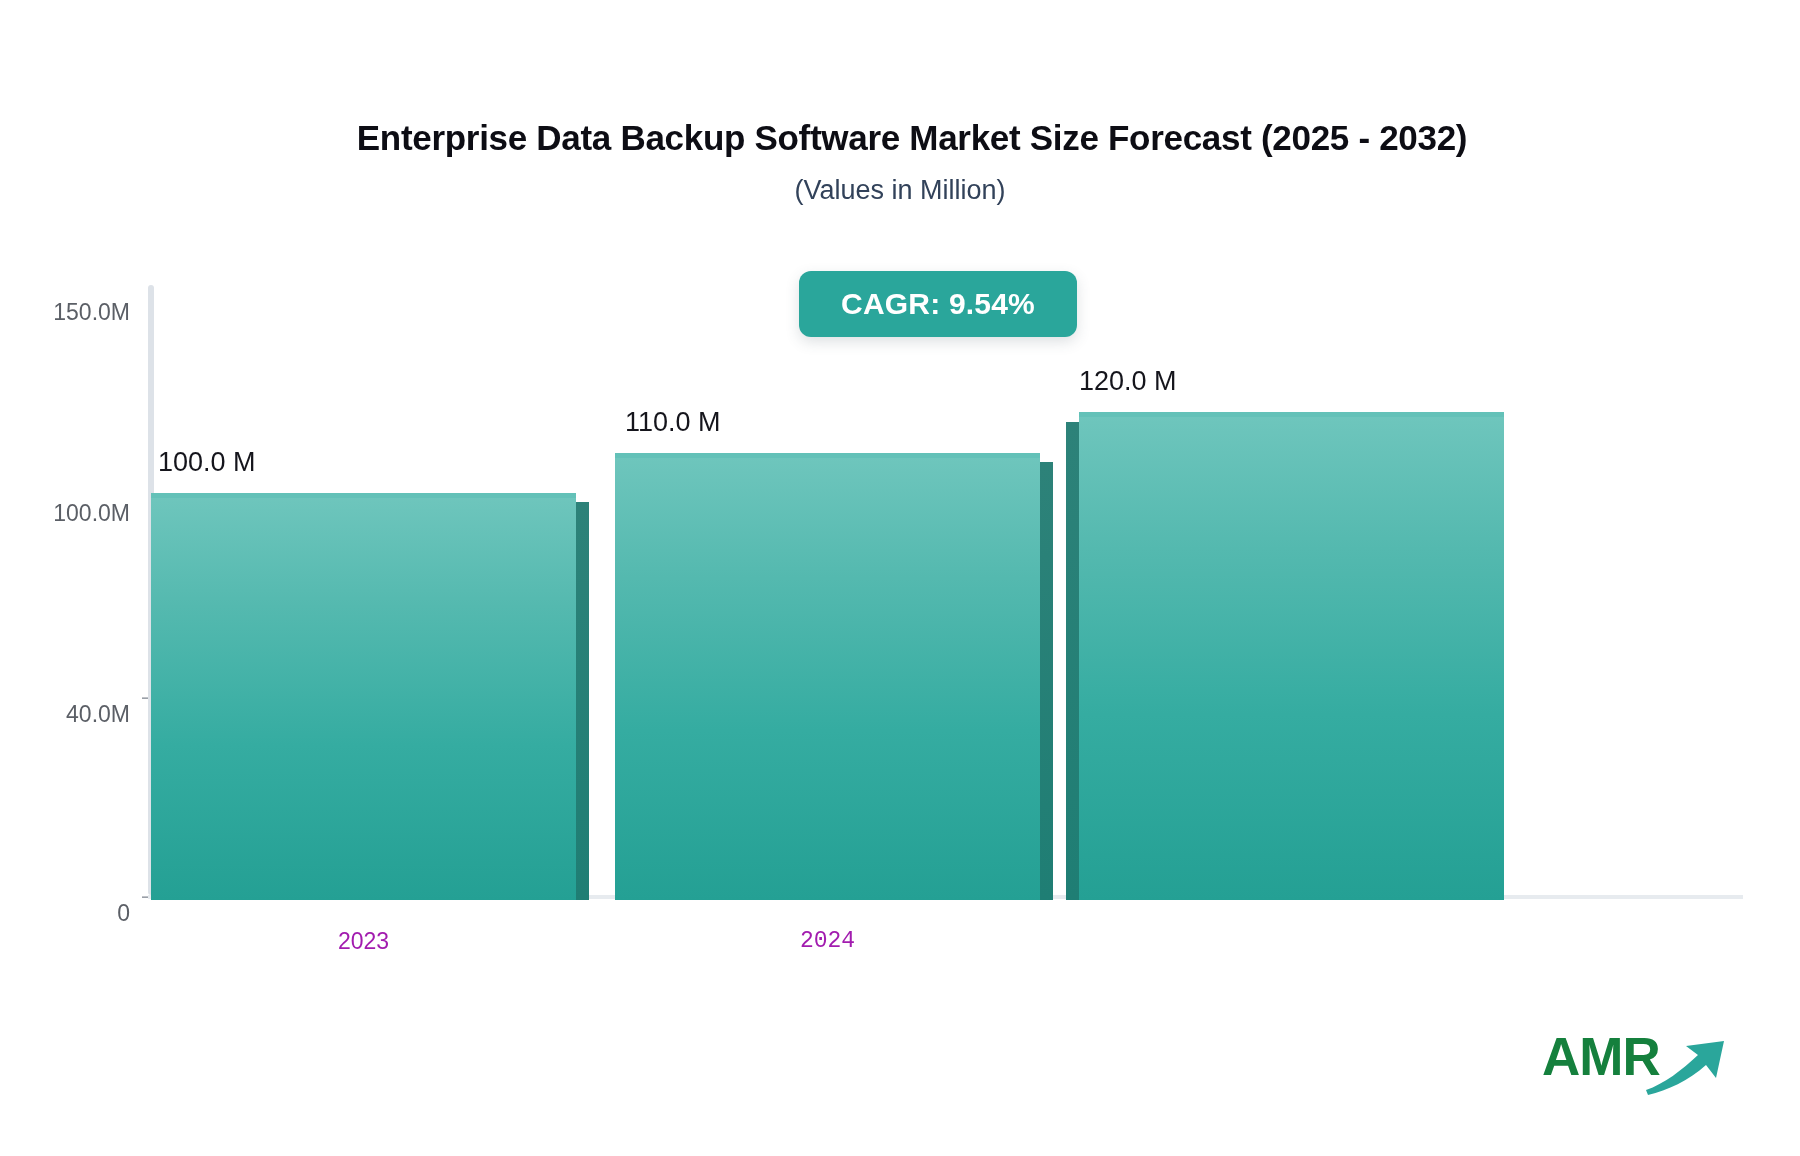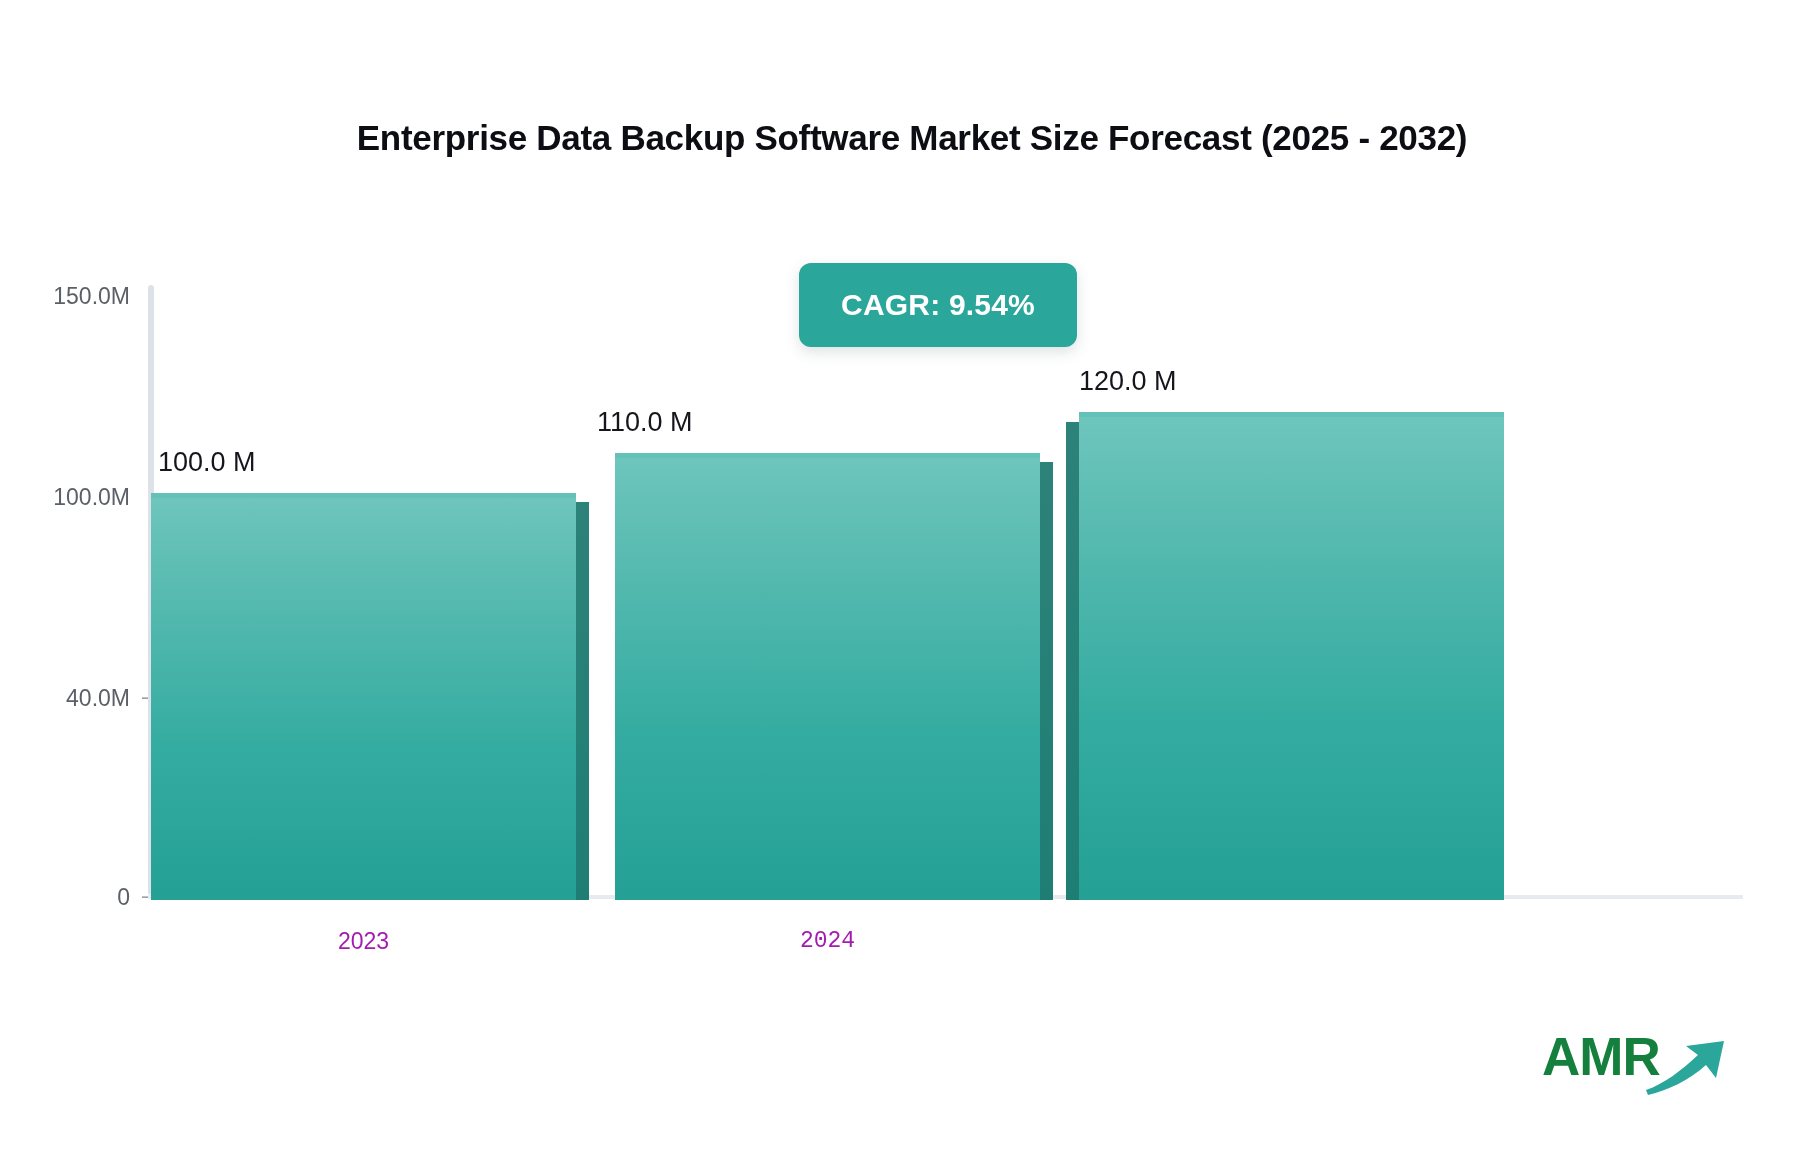--- a/index.html
+++ b/index.html
@@ -42,24 +42,24 @@
     text-align: center;
     font-size: 27px;
     font-weight: 400;
     color: #32425a;
     white-space: nowrap;
   }
 
   
   #cagr-badge {
     position: absolute;
-    top: 263px;
+    top: 271px;
     left: 799px;
     width: 278px;
-    height: 84px;
+    height: 66px;
     background: #2aa69b;
     border-radius: 12px;
     display: flex;
     align-items: center;
     justify-content: center;
     box-shadow: 0 5px 14px rgba(60,80,90,0.17);
   }
   #cagr-badge span {
     color: #ffffff;
     font-size: 30px;
@@ -97,20 +97,21 @@
     background: #e7ebef;
   }
 
   .y-tick-label {
     position: absolute;
     right: 0;
     text-align: left;
     font-size: 23px;
     color: #5b5f66;
     white-space: nowrap;
+    margin-top: 16px;
   }
   .y-tick-dash {
     position: absolute;
     font-size: 23px;
     color: #9aa0a8;
   }
 
   #y-labels {
     position: absolute;
     left: 0;
@@ -187,20 +188,21 @@
     top: 14px;
   }
 </style>
 </head>
 <body>
 
 <div id="canvas">
 
   <div id="chart-title">Enterprise Data Backup Software Market Size Forecast (2025 - 2032)</div>
 
+  <div id="chart-subtitle">(Values in Million)</div>
 
   <div id="cagr-badge">
     <span>CAGR: 9.54%</span>
   </div>
 
   <div id="y-labels">
     <div class="y-tick-label" style="top: -2px;">150.0M</div>
     <div class="y-tick-label" style="top: 199px;">100.0M</div>
     <div class="y-tick-label" style="top: 400px;">40.0M</div>
     <div class="y-tick-label" style="top: 599px;">0</div>
@@ -222,21 +224,21 @@
     </div>
     <div class="bar-value-label" style="left: 10px; width: 425px; top: 162px;">100.0 M</div>
     <div class="x-tick-label" style="left: 3px; width: 425px; top: 643px;">2023</div>
 
     <div class="bar-group" style="left: 467px; width: 425px; height: 610px;">
       <div class="bar-body" style="height: 447px;">
         <div class="bar-top-cap"></div>
       </div>
       <div class="bar-side" style="left: 425px; height: 438px;"></div>
     </div>
-    <div class="bar-value-label" style="left: 449px; width: 425px; top: 122px;">110.0 M</div>
+    <div class="bar-value-label" style="left: 477px; width: 425px; top: 122px;">110.0 M</div>
     <div class="x-tick-label" style="left: 467px; width: 425px; top: 643px; font-family: Liberation Mono, monospace;">2024</div>
 
     <div class="bar-group" style="left: 931px; width: 425px; height: 610px;">
       <div class="bar-body" style="height: 488px;">
         <div class="bar-top-cap"></div>
       </div>
       <div class="bar-side" style="left: -13px; height: 478px;"></div>
     </div>
     <div class="bar-value-label" style="left: 931px; width: 425px; top: 81px;">120.0 M</div>
 

